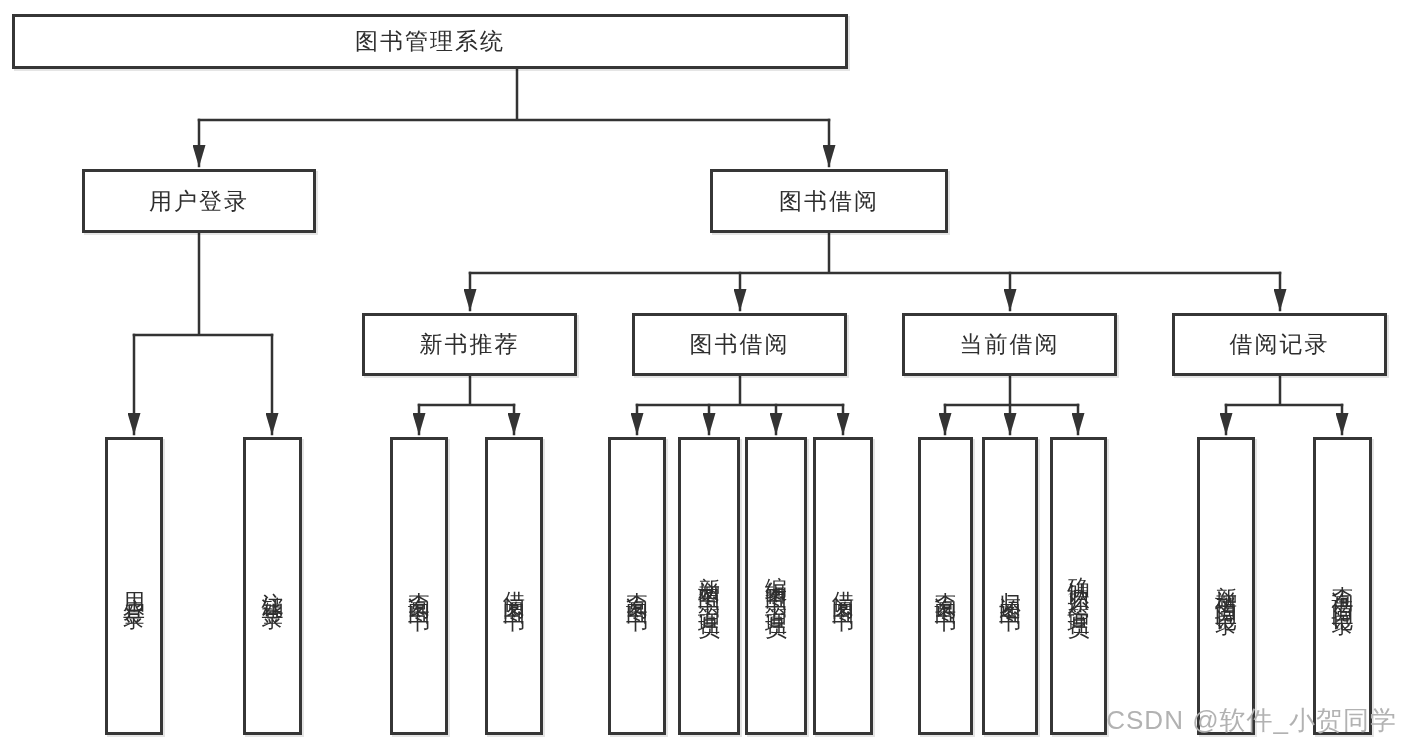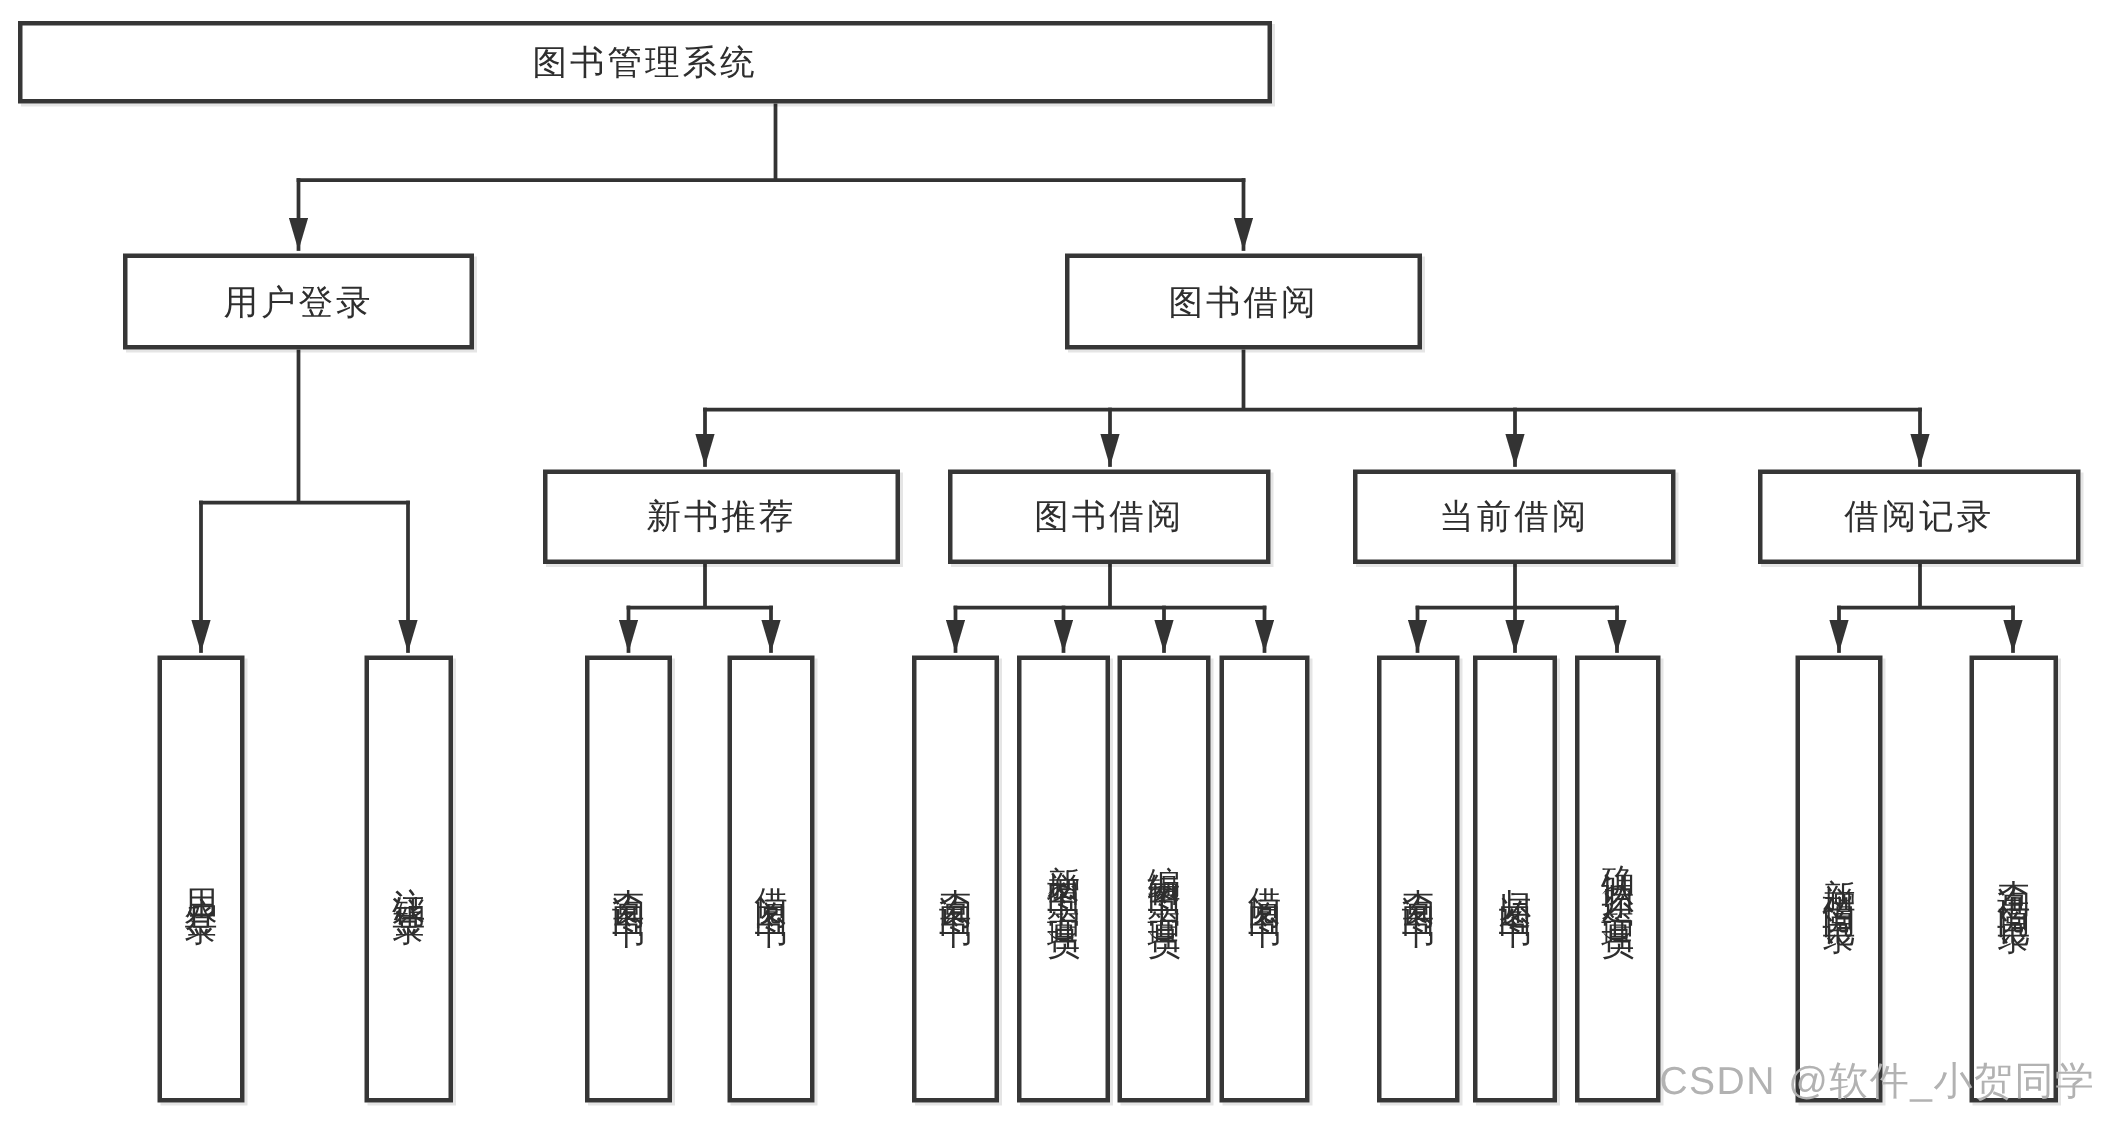--- a/index.html
+++ b/index.html
@@ -109,21 +109,21 @@
     <span>图书管理系统</span>
   </div>
 
   <div class="node hbox" style="left:82px; top:169px; width:234px; height:64px;">
     <span>用户登录</span>
   </div>
   <div class="node hbox" style="left:710px; top:169px; width:238px; height:64px;">
     <span>图书借阅</span>
   </div>
 
-  <div class="node hbox" style="left:362px; top:313px; width:238px; height:63px;">
+  <div class="node hbox" style="left:362px; top:313px; width:215px; height:63px;">
     <span>新书推荐</span>
   </div>
   <div class="node hbox" style="left:632px; top:313px; width:215px; height:63px;text-align:right;">
     <span>图书借阅</span>
   </div>
   <div class="node hbox" style="left:902px; top:313px; width:215px; height:63px;">
     <span>当前借阅</span>
   </div>
   <div class="node hbox" style="left:1172px; top:313px; width:215px; height:63px;">
     <span>借阅记录</span>

